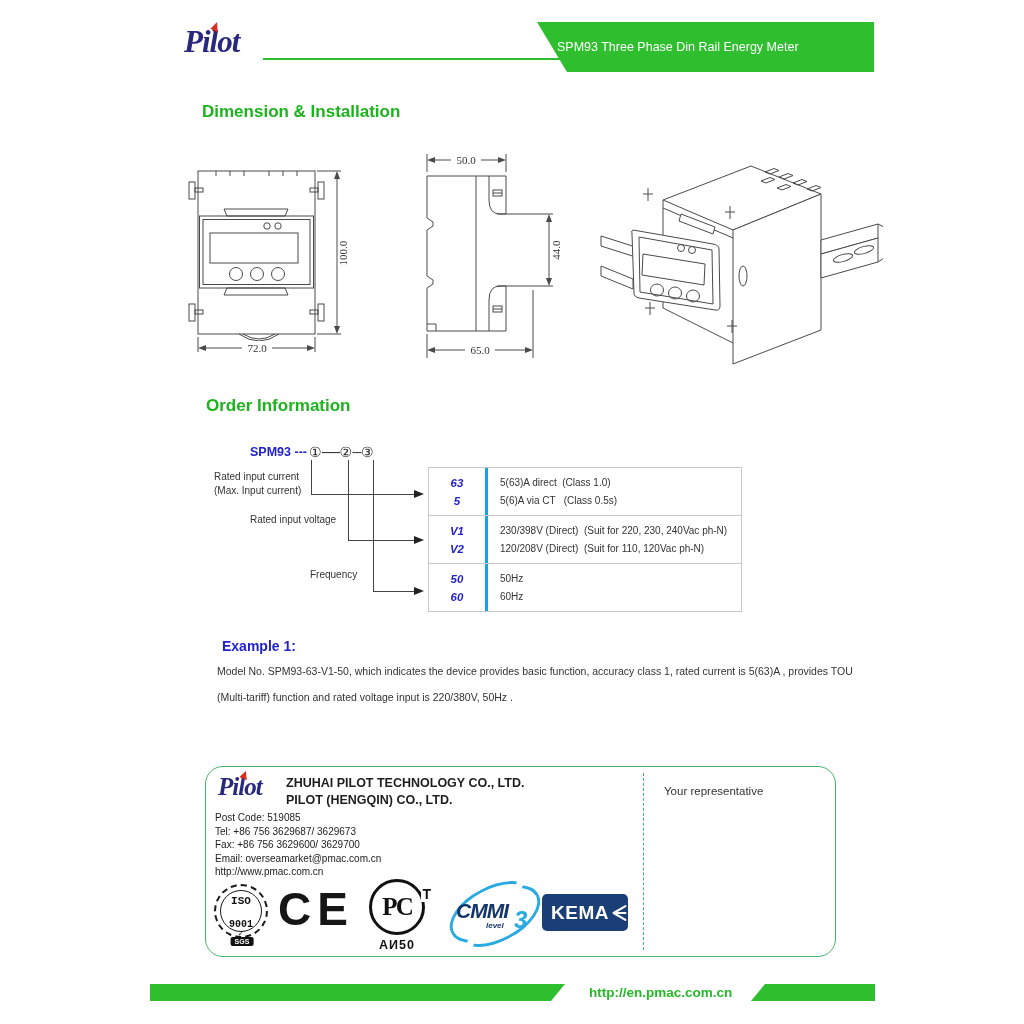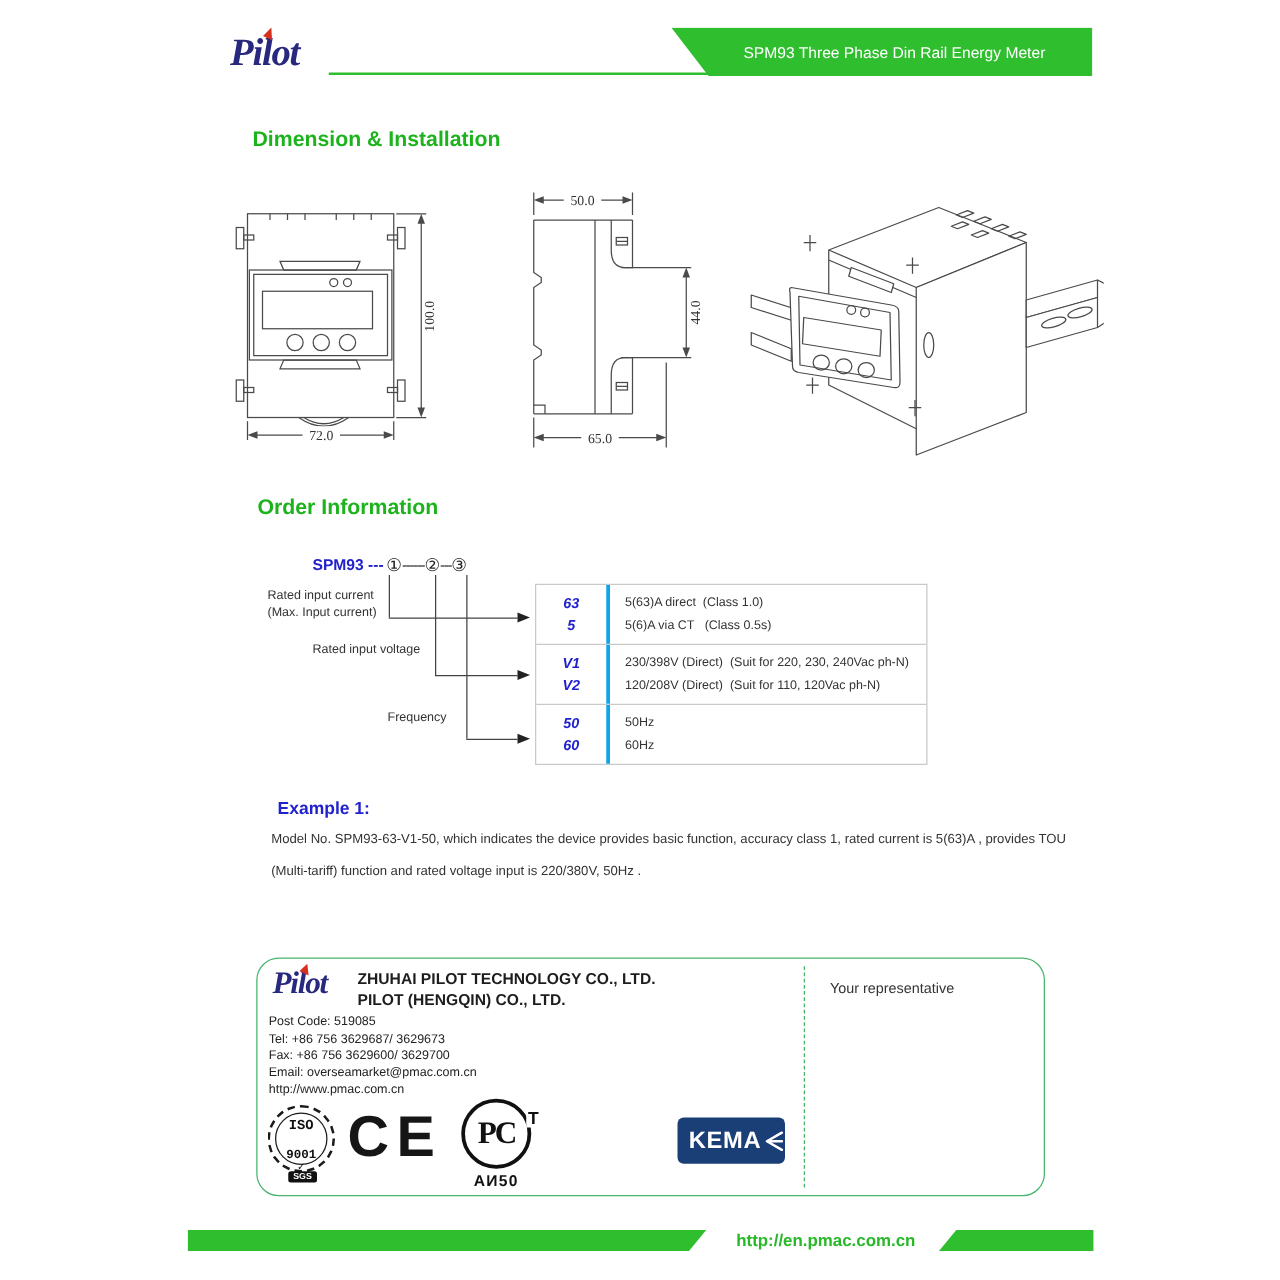--- a/index.html
+++ b/index.html
@@ -8,23 +8,23 @@
 
   
   .logo { position:absolute; font-style:italic; font-weight:bold;
           font-family:"Liberation Serif", serif; color:#28287e; letter-spacing:-1px; }
   .logo-h { left:184px; top:24px; font-size:31px; }
   .logo-accent { position:absolute; width:0; height:0;
           border-left:3px solid transparent; border-right:5px solid transparent;
           border-bottom:9px solid #d92f1f; transform:rotate(26deg); }
   .logo-h .logo-accent { left:28px; top:-2px; }
   .hdr-underline { position:absolute; left:263px; top:58px; width:322px; height:2px; background:#2ebe2e; }
-  .banner { position:absolute; left:537px; top:22px; width:337px; height:39px; background:#2ebe2e;
+  .banner { position:absolute; left:537px; top:22px; width:337px; height:50px; background:#2ebe2e;
             clip-path:polygon(0 0,100% 0,100% 100%,30px 100%);
-            display:flex; align-items:center; justify-content:center; }
+            display:flex; align-items:center; }
   .banner span { color:#fff; font-size:12.5px; padding-left:20px; }
 
   
   .sec-title { position:absolute; margin:0; font-size:17px; font-weight:bold; color:#1db31d; }
   #dim-title   { left:202px; top:102px; }
   #order-title { left:206px; top:396px; }
 
   
   .drw { position:absolute; }
   .drw text { font-family:"Liberation Serif", serif; font-size:11px; fill:#333; }
@@ -322,20 +322,27 @@
       <div class="sgs">SGS</div>
     </div>
     <div class="cert ce">CE</div>
     <div class="cert pct">
       <div class="pct-ring">
         <span class="pc">РС</span>
         <span class="pct-t">Т</span>
       </div>
       <div class="pct-code">АИ50</div>
     </div>
+    <div class="cert cmmi">
+      <div class="cmmi-arc cmmi-a1"></div>
+      <div class="cmmi-arc cmmi-a2"></div>
+      <div class="cmmi-word">CMMI</div>
+      <div class="cmmi-level">level</div>
+      <div class="cmmi-num">3</div>
+    </div>
     <div class="cert kema">
       <span>KEMA</span>
       <svg width="20" height="24" viewBox="0 0 20 24">
         <path d="M3,12 L17,4 M3,12 L17,12 M3,12 L17,20" stroke="#fff" stroke-width="2.4" fill="none" stroke-linecap="round"></path>
       </svg>
     </div>
   </div>
 
   <div class="bbar-left"></div>
   <div class="bbar-url">http://en.pmac.com.cn</div>

